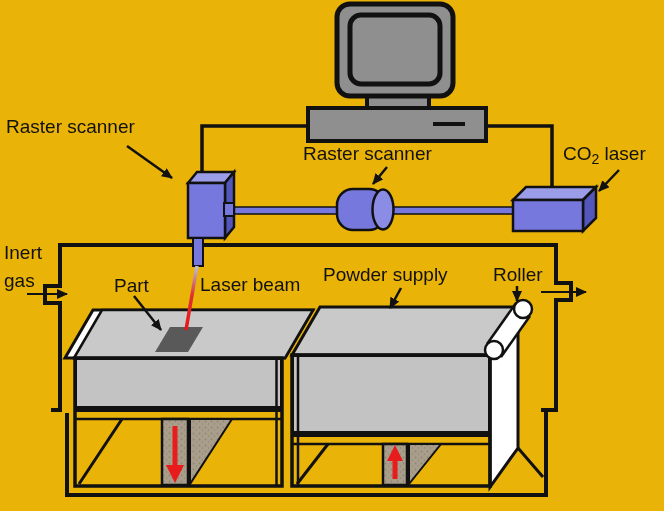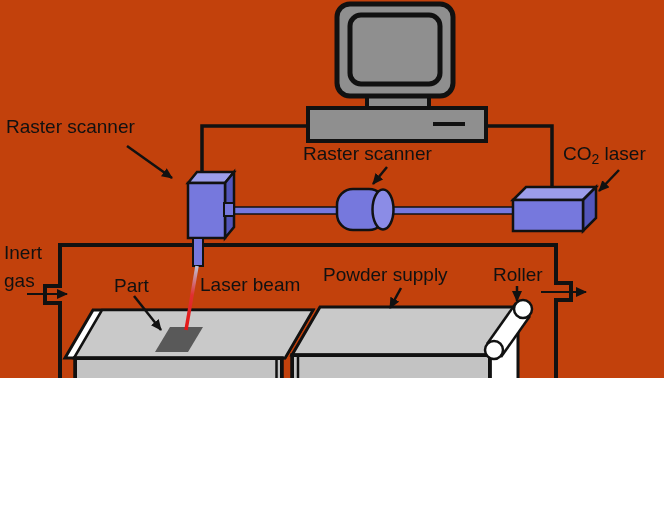--- a/index.html
+++ b/index.html
@@ -1,16 +1,16 @@
 <!DOCTYPE html>
 <html><head>
 <meta charset="utf-8">
 <style>
   html,body{margin:0;padding:0;background:#ffffff;}
-  #stage{position:relative;width:664px;height:378px;background:#c2410c;overflow:hidden;}
+  #stage{position:relative;width:664px;height:511px;background:#eab308;overflow:hidden;}
   svg{position:absolute;left:0;top:0;}
   text{font-family:"Liberation Sans", sans-serif;font-size:19px;fill:#111;}
   .lbl{font-size:19px;}
   .sub{font-size:14px;}
   .outline{fill:none;stroke:#111;}
 </style>
 </head>
 <body>
 
 <div id="stage">

